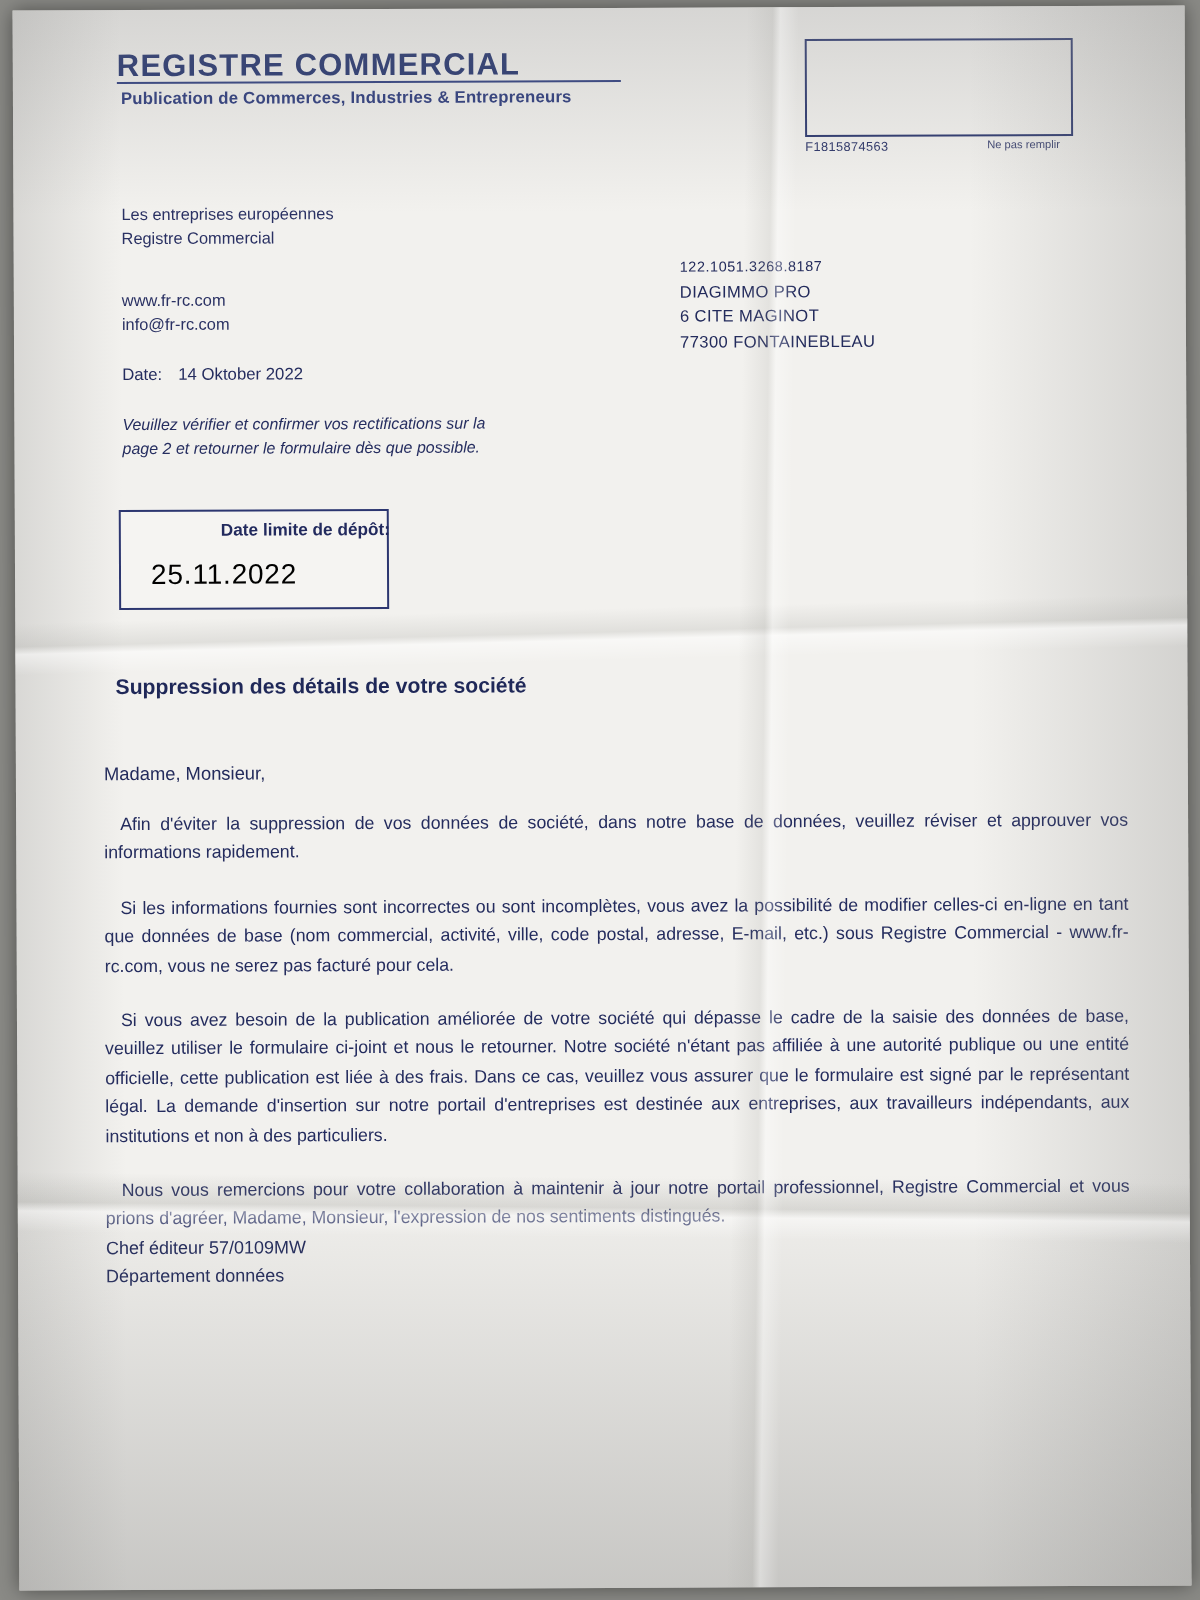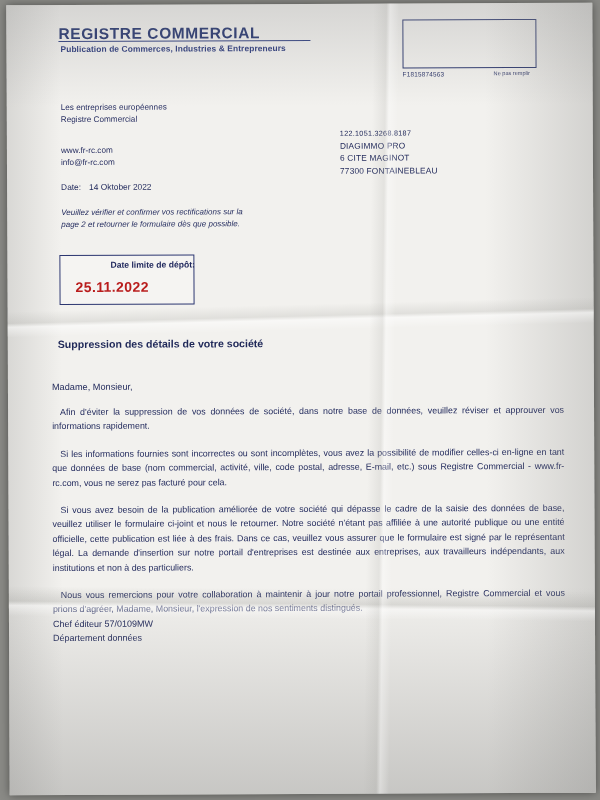--- a/index.html
+++ b/index.html
@@ -174,23 +174,23 @@
     left: 60px; top: 255px;
     font-size: 8.6px;
     font-weight: bold;
     color: #222a5e;
     margin-left: 43px;
   }
   .deadline-value {
     position: absolute;
     left: 68px; top: 274px;
     font-size: 14px;
-    font-weight: bold;
+    font-weight: normal;
     letter-spacing: 0.4px;
-    color: #b91c1c;
+    color: #000000;
   }
 
   .subject {
     position: absolute;
     left: 50px; top: 333px;
     font-size: 10.6px;
     font-weight: bold;
     color: #1f2858;
   }
 

